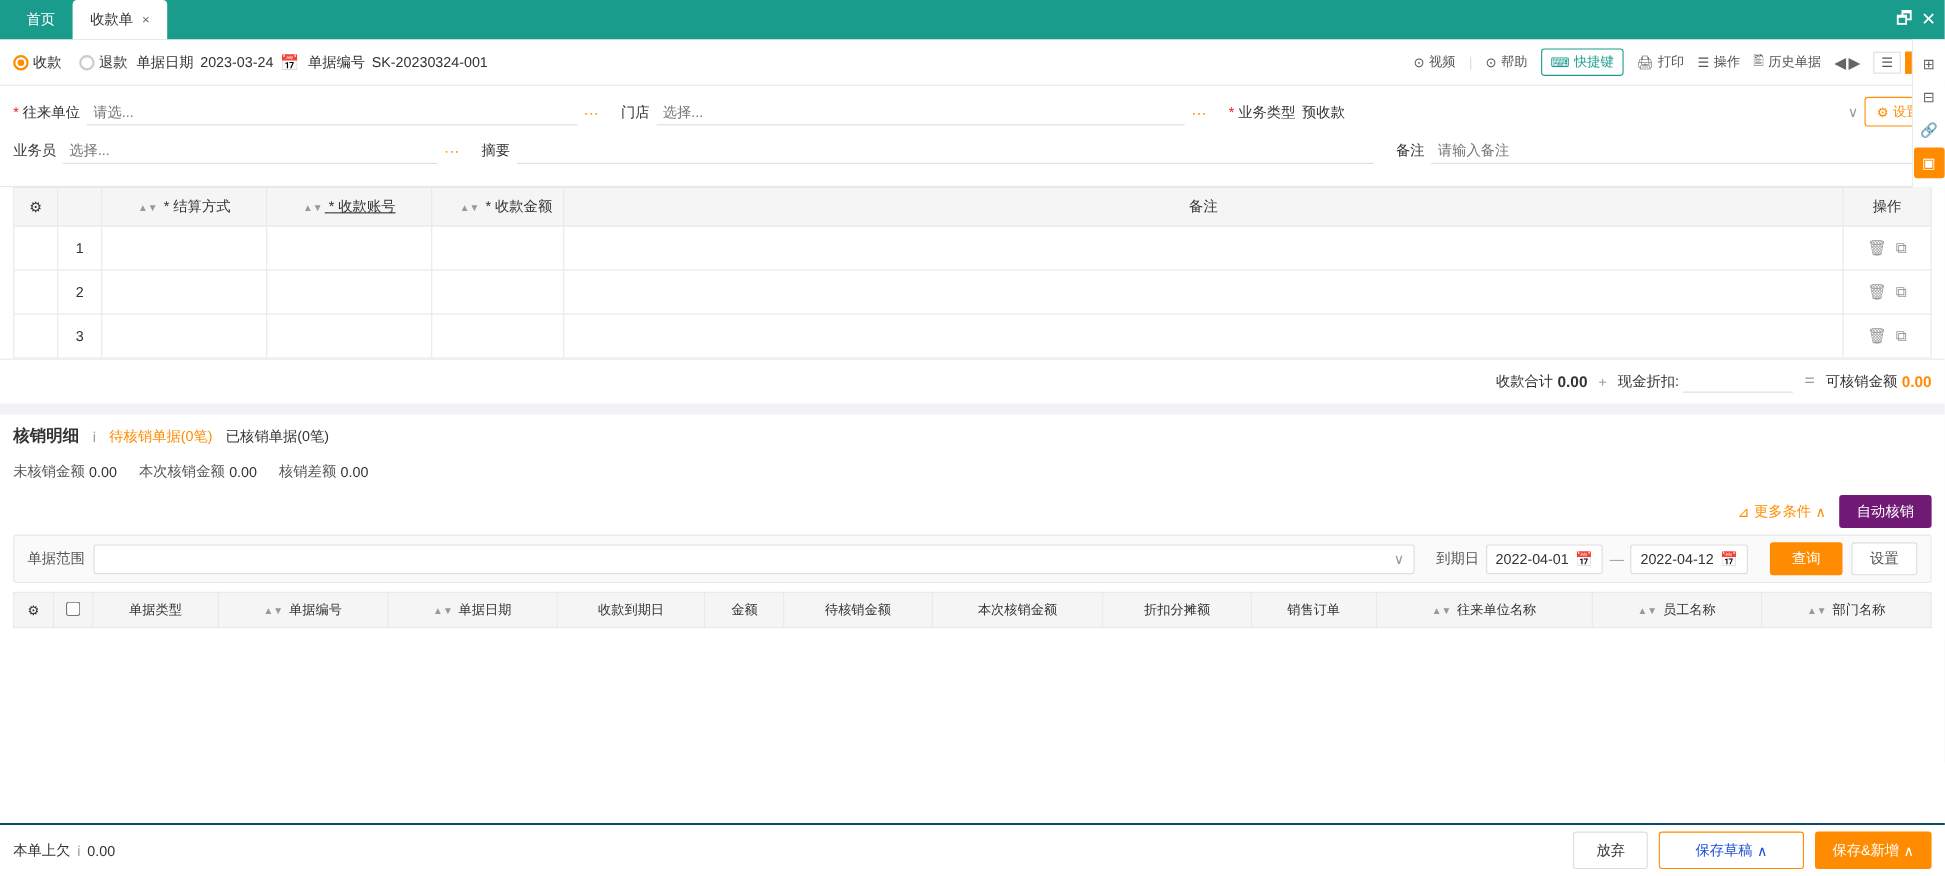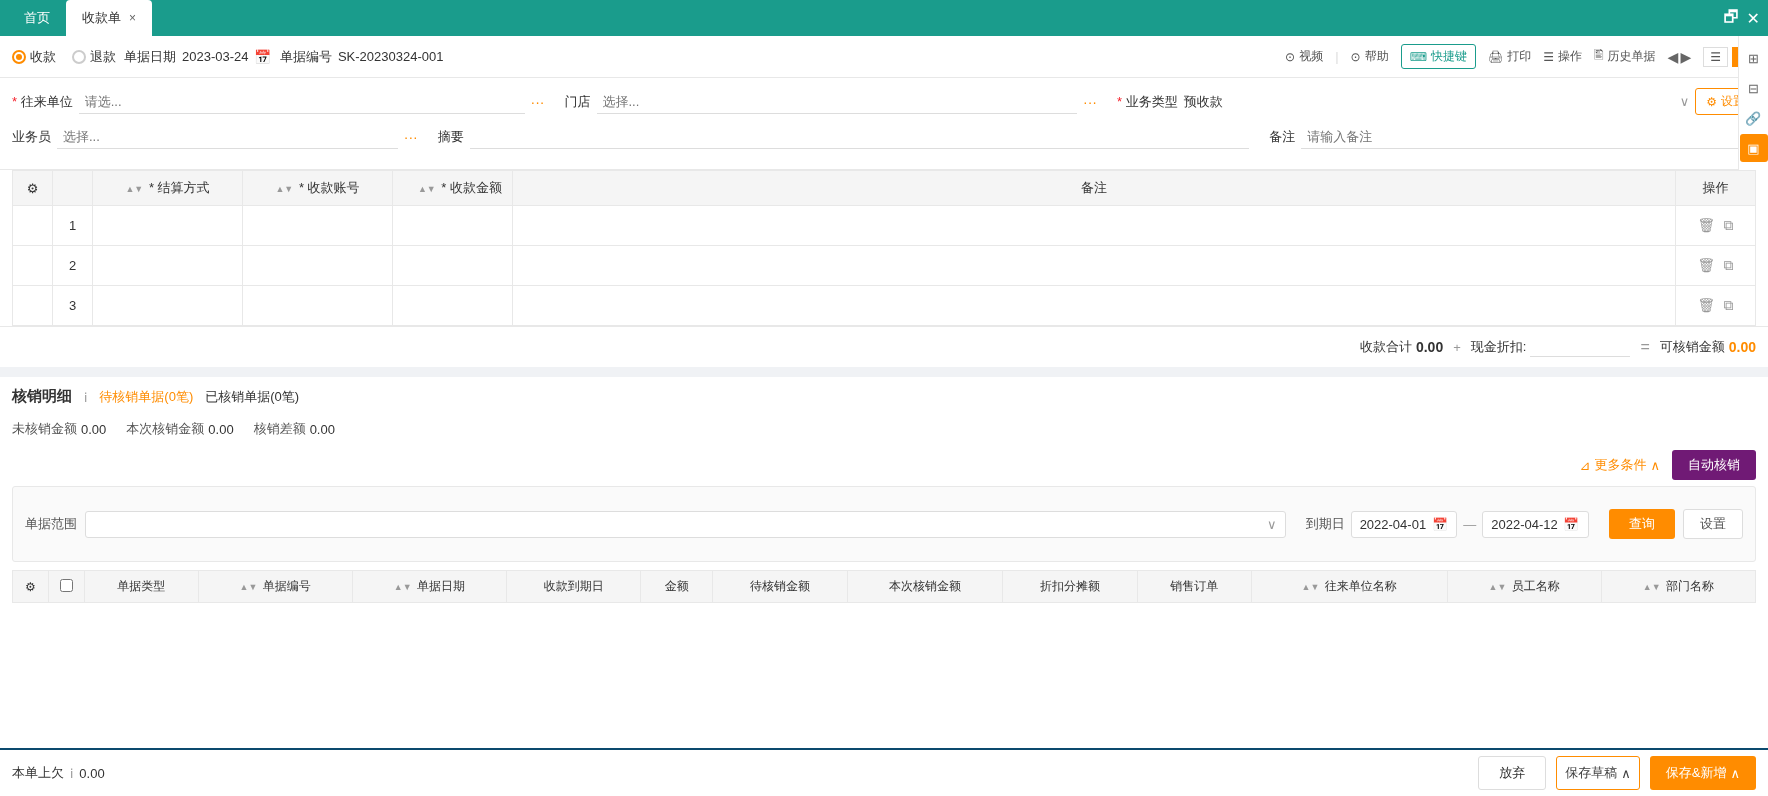--- a/index.html
+++ b/index.html
@@ -252,21 +252,21 @@
     .data-table td {
       border: 1px solid #e8e8e8;
       padding: 8px 10px;
       text-align: center;
       min-height: 36px;
       height: 40px;
     }
     .data-table .col-settings { width: 40px; }
     .data-table .col-num { width: 40px; }
     .data-table .col-settlement { width: 150px; }
-    .data-table .col-account { width: 150px; }
+    .data-table .col-account { width: 150px; text-decoration: underline; }
     .data-table .col-amount { width: 120px; text-align: right; }
     .data-table .col-remark { }
     .data-table .col-action { width: 80px; }
     .table-action-icons {
       display: flex;
       justify-content: center;
       gap: 8px;
     }
     .action-icon { color: #999; cursor: pointer; font-size: 14px; }
 
@@ -478,22 +478,22 @@
       border: 1px solid #ddd;
       color: #333;
       padding: 7px 20px;
       border-radius: 3px;
       cursor: pointer;
       font-size: 13px;
     }
     .btn-save-draft {
       background: #fff;
       border: 1px solid #ff8c00;
-      color: #404040;
-      padding: 7px 8px;
+      color: #1d4ed8;
+      padding: 7px 32px;
       border-radius: 3px;
       cursor: pointer;
       font-size: 13px;
       display: flex; align-items: center; gap: 4px;
     }
     .btn-save-new {
       background: #ff8c00;
       border: none;
       color: #fff;
       padding: 7px 16px;
@@ -790,21 +790,21 @@
       <div class="more-filter-btn">
         <span>⊿</span>
         <span>更多条件</span>
         <span>∧</span>
       </div>
       <button class="auto-verify-btn">
         <span>自动核销</span>
       </button>
     </div>
 
-    <div style="border:1px solid #e8e8e8; padding:22px 12px; border-radius:3px; background:#fafafa; margin-bottom:8px; display:flex; align-items:center; gap:20px;">
+    <div style="border:1px solid #e8e8e8; padding:6px 12px; border-radius:3px; background:#fafafa; margin-bottom:8px; display:flex; align-items:center; gap:20px;">
       <div class="filter-field">
         <span class="filter-label">单据范围</span>
         <div class="filter-select">
           <span></span>
           <span>∨</span>
         </div>
       </div>
       <div class="date-field">
         <span class="date-label">到期日</span>
         <div class="date-input">

